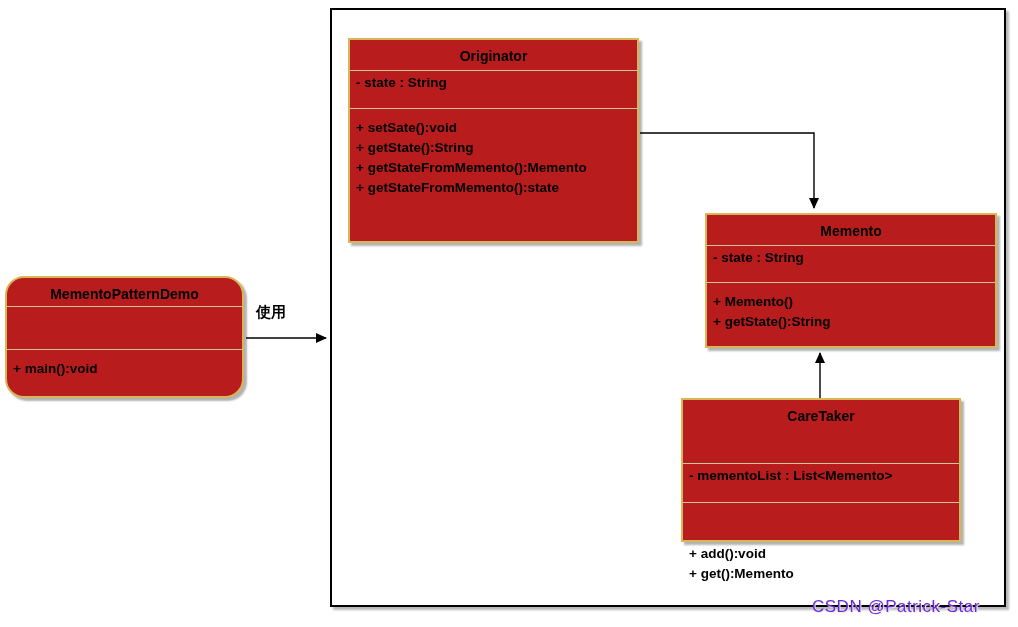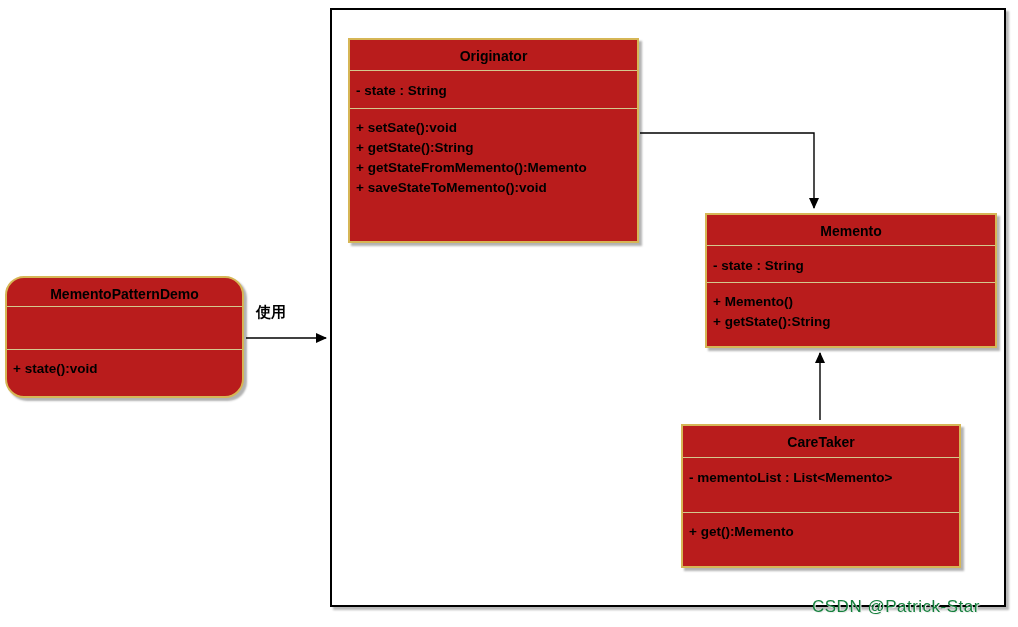--- a/index.html
+++ b/index.html
@@ -18,46 +18,46 @@
     box-shadow:3px 3px 2px rgba(0,0,0,0.30);
     color:#000;font-weight:bold;box-sizing:border-box;
     display:flex;flex-direction:column;
   }
   .uml-title{
     text-align:center;font-size:14px;line-height:18px;padding-top:7px;
     box-sizing:border-box;flex:0 0 auto;
   }
   .uml-attrs{
     border-top:1px solid #d4c88e;border-bottom:1px solid #d4c88e;
-    font-size:13.5px;padding:10px 0 0 6px;box-sizing:border-box;flex:0 0 auto;
+    font-size:13.5px;padding:2px 0 0 6px;box-sizing:border-box;flex:0 0 auto;
   }
   .uml-methods{
     font-size:13.5px;padding:9px 12px 0 6px;box-sizing:border-box;flex:1 1 auto;
   }
   .member{line-height:20px;white-space:nowrap;}
   
   .box-demo{left:5px;top:276px;width:239px;height:122px;border-radius:19px;}
   .box-demo .uml-title{height:28px;}
   .box-demo .uml-attrs{height:44px;}
   .box-originator{left:348px;top:38px;width:291px;height:205px;}
   .box-originator .uml-title{height:30px;}
   .box-originator .uml-attrs{height:39px;}
   .box-memento{left:674px;top:213px;width:292px;height:135px;margin-left:31px;}
   .box-memento .uml-title{height:30px;}
   .box-memento .uml-attrs{height:38px;}
-  .box-caretaker{left:681px;top:424px;width:280px;height:144px;}
+  .box-caretaker{left:681px;top:398px;width:280px;height:144px;gap:32px;}
   .box-caretaker .uml-title{height:31px;}
-  .box-caretaker .uml-attrs{height:56px;}
+  .box-caretaker .uml-attrs{height:40px;}
   .edge-label{
     position:absolute;left:256px;top:303px;width:56px;text-align:left;
     font-size:15px;font-weight:bold;color:#000;
   }
   .watermark{
     position:absolute;left:812px;top:597px;font-size:17px;
-    color:#15803d;text-shadow:1px 1px 0 #efefef;letter-spacing:0.5px;
+    color:#6d28d9;text-shadow:1px 1px 0 #efefef;letter-spacing:0.5px;
     white-space:nowrap;
   }
 </style>
 </head>
 <body>
 
 <div class="canvas">
 
   <div class="boundary"></div>
 
@@ -69,54 +69,55 @@
     </defs>
     <path d="M246,338 L326,338" stroke="#000000" stroke-width="1.4" fill="none" marker-end="url(#arrowhead)"></path>
     <path d="M640,133 L814,133 L814,208" stroke="#000000" stroke-width="1.4" fill="none" marker-end="url(#arrowhead)"></path>
     <path d="M820,420 L820,353" stroke="#000000" stroke-width="1.4" fill="none" marker-end="url(#arrowhead)"></path>
   </svg>
 
   <div class="uml-class box-demo">
     <div class="uml-title">MementoPatternDemo</div>
     <div class="uml-attrs"></div>
     <div class="uml-methods">
-      <div class="member">+ state():void</div>
+      <div class="member">+ main():void</div>
     </div>
   </div>
 
   <div class="uml-class box-originator">
     <div class="uml-title">Originator</div>
     <div class="uml-attrs">
       <div class="member">- state : String</div>
     </div>
     <div class="uml-methods">
       <div class="member">+ setSate():void</div>
       <div class="member">+ getState():String</div>
       <div class="member">+ getStateFromMemento():Memento</div>
-      <div class="member">+ saveStateToMemento():void</div>
+      <div class="member">+ getStateFromMemento():state</div>
     </div>
   </div>
 
   <div class="uml-class box-memento">
     <div class="uml-title">Memento</div>
     <div class="uml-attrs">
       <div class="member">- state : String</div>
     </div>
     <div class="uml-methods">
       <div class="member">+ Memento()</div>
       <div class="member">+ getState():String</div>
     </div>
   </div>
 
   <div class="uml-class box-caretaker">
     <div class="uml-title">CareTaker</div>
     <div class="uml-attrs">
       <div class="member">- mementoList : List&lt;Memento&gt;</div>
     </div>
     <div class="uml-methods">
+      <div class="member">+ add():void</div>
       <div class="member">+ get():Memento</div>
     </div>
   </div>
 
   <div class="edge-label">使用</div>
 
   <div class="watermark">CSDN @Patrick-Star</div>
 
 </div>
 

